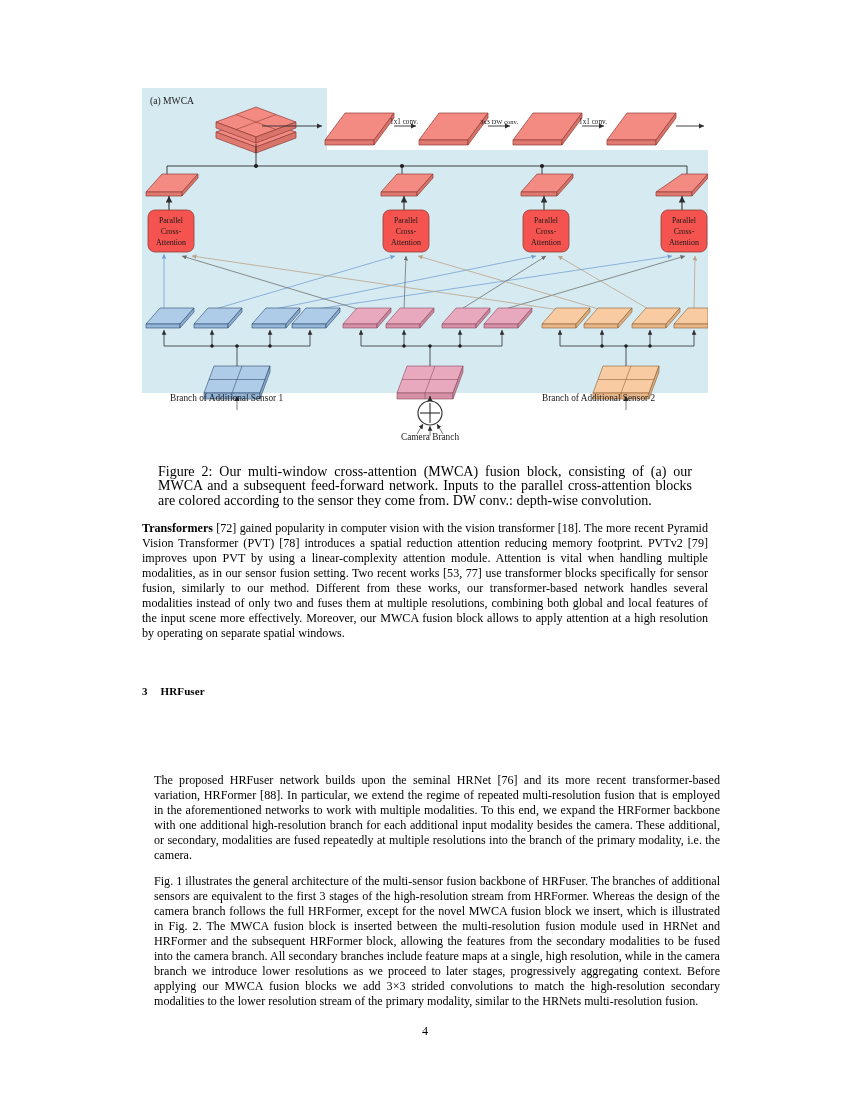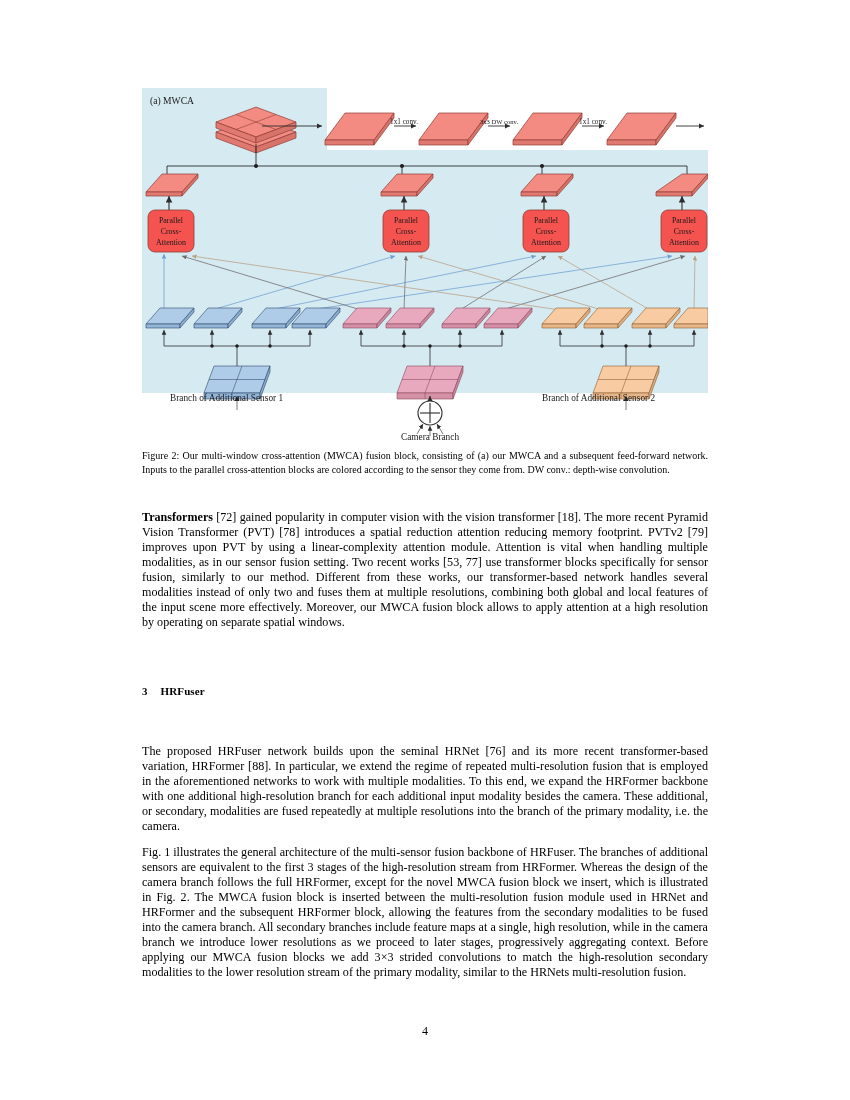--- a/index.html
+++ b/index.html
@@ -33,24 +33,24 @@
   p.body-par {
     margin: 0 0 10.5px 0;
     font-size: 12.1px;
     line-height: 15.05px;
     text-align: justify;
     text-justify: inter-word;
     hyphens: none;
   }
 
   .caption {
-    font-size: 10px;
+    font-size: 14px;
     line-height: 14.3px;
     text-align: justify;
-    margin: 0;
+    margin: 16px;
   }
 
   h2.section {
     font-size: 11px;
     font-weight: bold;
     margin: 0;
     letter-spacing: 0.1px;
   }
   h2.section .num { margin-right: 13px; }
 
@@ -371,33 +371,33 @@
       <text class="fig-txt" x="28" y="313" font-size="9.3">Branch of Additional Sensor 1</text>
       <text class="fig-txt" x="400" y="313" font-size="9.3">Branch of Additional Sensor 2</text>
       <text class="fig-txt" x="288" y="352" font-size="9.3" text-anchor="middle">Camera Branch</text>
     </svg>
   </div>
 
   <div class="col" style="top:449px;">
     <p class="caption">Figure 2: Our multi-window cross-attention (MWCA) fusion block, consisting of (a) our MWCA and a subsequent feed-forward network. Inputs to the parallel cross-attention blocks are colored according to the sensor they come from. DW conv.: depth-wise convolution.</p>
   </div>
 
-  <div class="col" style="top:510px;">
+  <div class="col" style="top:521px;">
     <p class="body-par">
       <span class="runin">Transformers</span><span> [72] gained popularity in computer vision with the vision transformer [18]. The more recent Pyramid Vision Transformer (PVT) [78] introduces a spatial reduction attention reducing memory footprint. PVTv2 [79] improves upon PVT by using a linear-complexity attention module. Attention is vital when handling multiple modalities, as in our sensor fusion setting. Two recent works [53, 77] use transformer blocks specifically for sensor fusion, similarly to our method. Different from these works, our transformer-based network handles several modalities instead of only two and fuses them at multiple resolutions, combining both global and local features of the input scene more effectively. Moreover, our MWCA fusion block allows to apply attention at a high resolution by operating on separate spatial windows.</span>
     </p>
   </div>
 
   <div class="col" style="top:685px;">
     <h2 class="section">
       <span class="num">3</span><span>HRFuser</span>
     </h2>
   </div>
 
-  <div class="col" style="top:744px;">
+  <div class="col" style="top:773px;margin-left:12px;">
     <p class="body-par">The proposed HRFuser network builds upon the seminal HRNet [76] and its more recent transformer-based variation, HRFormer [88]. In particular, we extend the regime of repeated multi-resolution fusion that is employed in the aforementioned networks to work with multiple modalities. To this end, we expand the HRFormer backbone with one additional high-resolution branch for each additional input modality besides the camera. These additional, or secondary, modalities are fused repeatedly at multiple resolutions into the branch of the primary modality, i.e. the camera.</p>
     <p class="body-par">
       <span>Fig. 1 illustrates the general architecture of the multi-sensor fusion backbone of HRFuser. The branches of additional sensors are equivalent to the first 3 stages of the high-resolution stream from HRFormer. Whereas the design of the camera branch follows the full HRFormer, except for the novel MWCA fusion block we insert, which is illustrated in Fig. 2. The MWCA fusion block is inserted between the multi-resolution fusion module used in HRNet and HRFormer and the subsequent HRFormer block, allowing the features from the secondary modalities to be fused into the camera branch. All secondary branches include feature maps at a single, high resolution, while in the camera branch we introduce lower resolutions as we proceed to later stages, progressively aggregating context. Before applying our MWCA fusion blocks we add </span><span>3×3</span><span> strided convolutions to match the high-resolution secondary modalities to the lower resolution stream of the primary modality, similar to the HRNets multi-resolution fusion.</span>
     </p>
   </div>
 
   <div class="pageno">4</div>
 
 </div>
 

